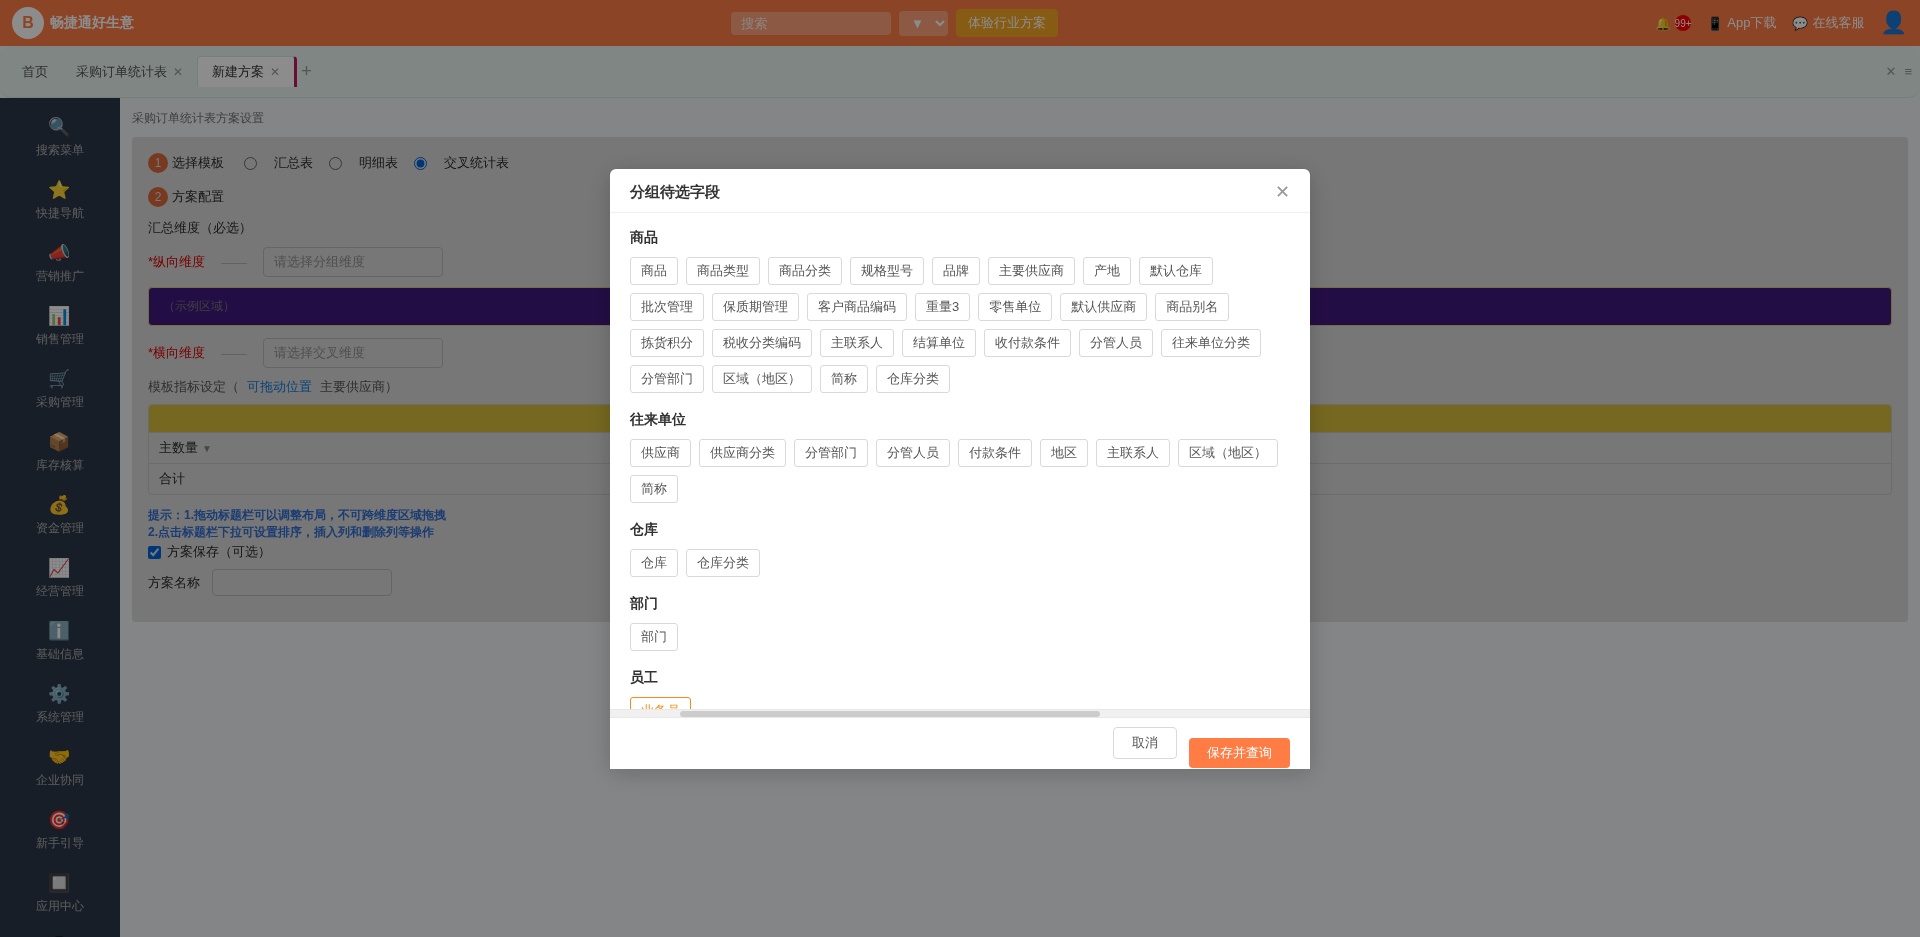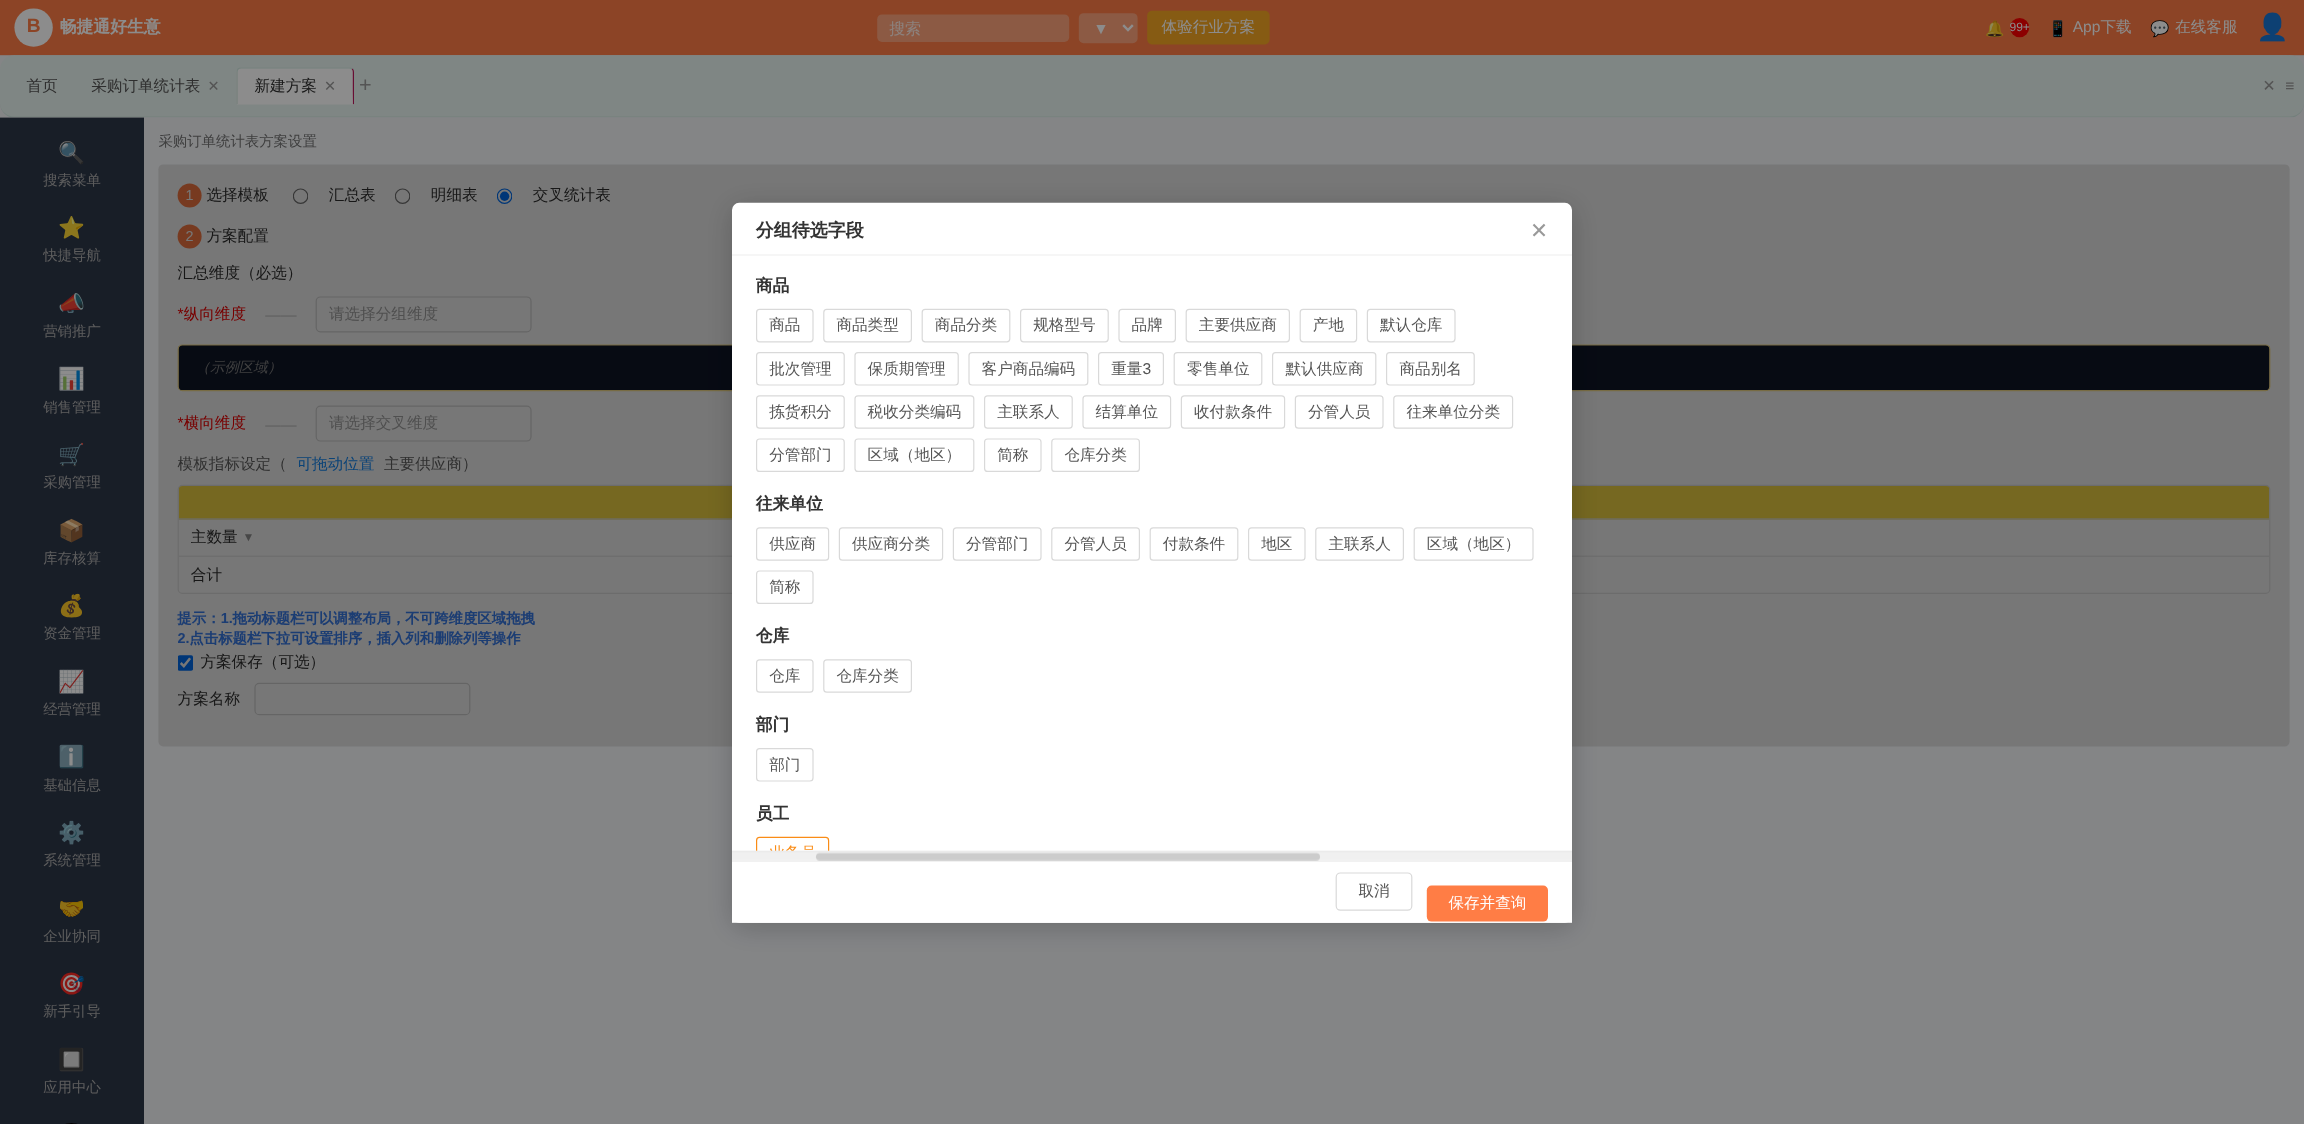--- a/index.html
+++ b/index.html
@@ -28,21 +28,21 @@
     .tab-bar {
       height: 52px;
       background: #e8f4f0;
       display: flex;
       align-items: center;
       padding: 0 8px;
       border-bottom: 1px solid #d0e8e0;
       border-radius: 12px;
     }
     .tab { padding: 6px 14px; cursor: pointer; font-size: 13px; color: #555; display: flex; align-items: center; gap: 6px; border-radius: 4px 4px 0 0; }
-    .tab.active { background: white; color: #333; border-top: 1px solid #d0e8e0; border-left: 1px solid #d0e8e0; border-right: 1px solid #be185d; text-align: center; }
+    .tab.active { background: white; color: #333; border-top: 1px solid #d0e8e0; border-left: 1px solid #d0e8e0; border-right: 3px solid #be185d; text-align: center; }
     .tab-close { color: #999; font-size: 12px; }
     .tab-add { margin-left: 4px; color: #999; font-size: 18px; cursor: pointer; }
 
     
     .main-layout { display: flex; height: calc(100vh - 82px); }
 
     
     .sidebar {
       width: 120px;
       background: #2d3748;
@@ -347,21 +347,21 @@
 
       <div class="form-row">
         <span>汇总维度（必选）</span>
       </div>
       <div class="form-row">
         <span class="form-required">*纵向维度</span>
         <span style="color:#ccc;margin:0 4px;">——</span>
         <div class="form-select">请选择分组维度</div>
       </div>
 
-      <div style="background:#0f172a;padding:10px 14px;border:1px solid #ffe58f;border-radius:4px;margin:8px 0 12px;font-style:italic;">
+      <div style="background:#4c1d95;padding:10px 14px;border:1px solid #ffe58f;border-radius:4px;margin:8px 0 12px;">
         <span style="font-size:12px;color:#888;">（示例区域）</span>
       </div>
 
       <div class="form-row">
         <span class="form-required">*横向维度</span>
         <span style="color:#ccc;margin:0 4px;">——</span>
         <div class="form-select">请选择交叉维度</div>
       </div>
 
       <div style="font-size:13px;margin:10px 0 8px;display:flex;gap:8px;color:#666;">

